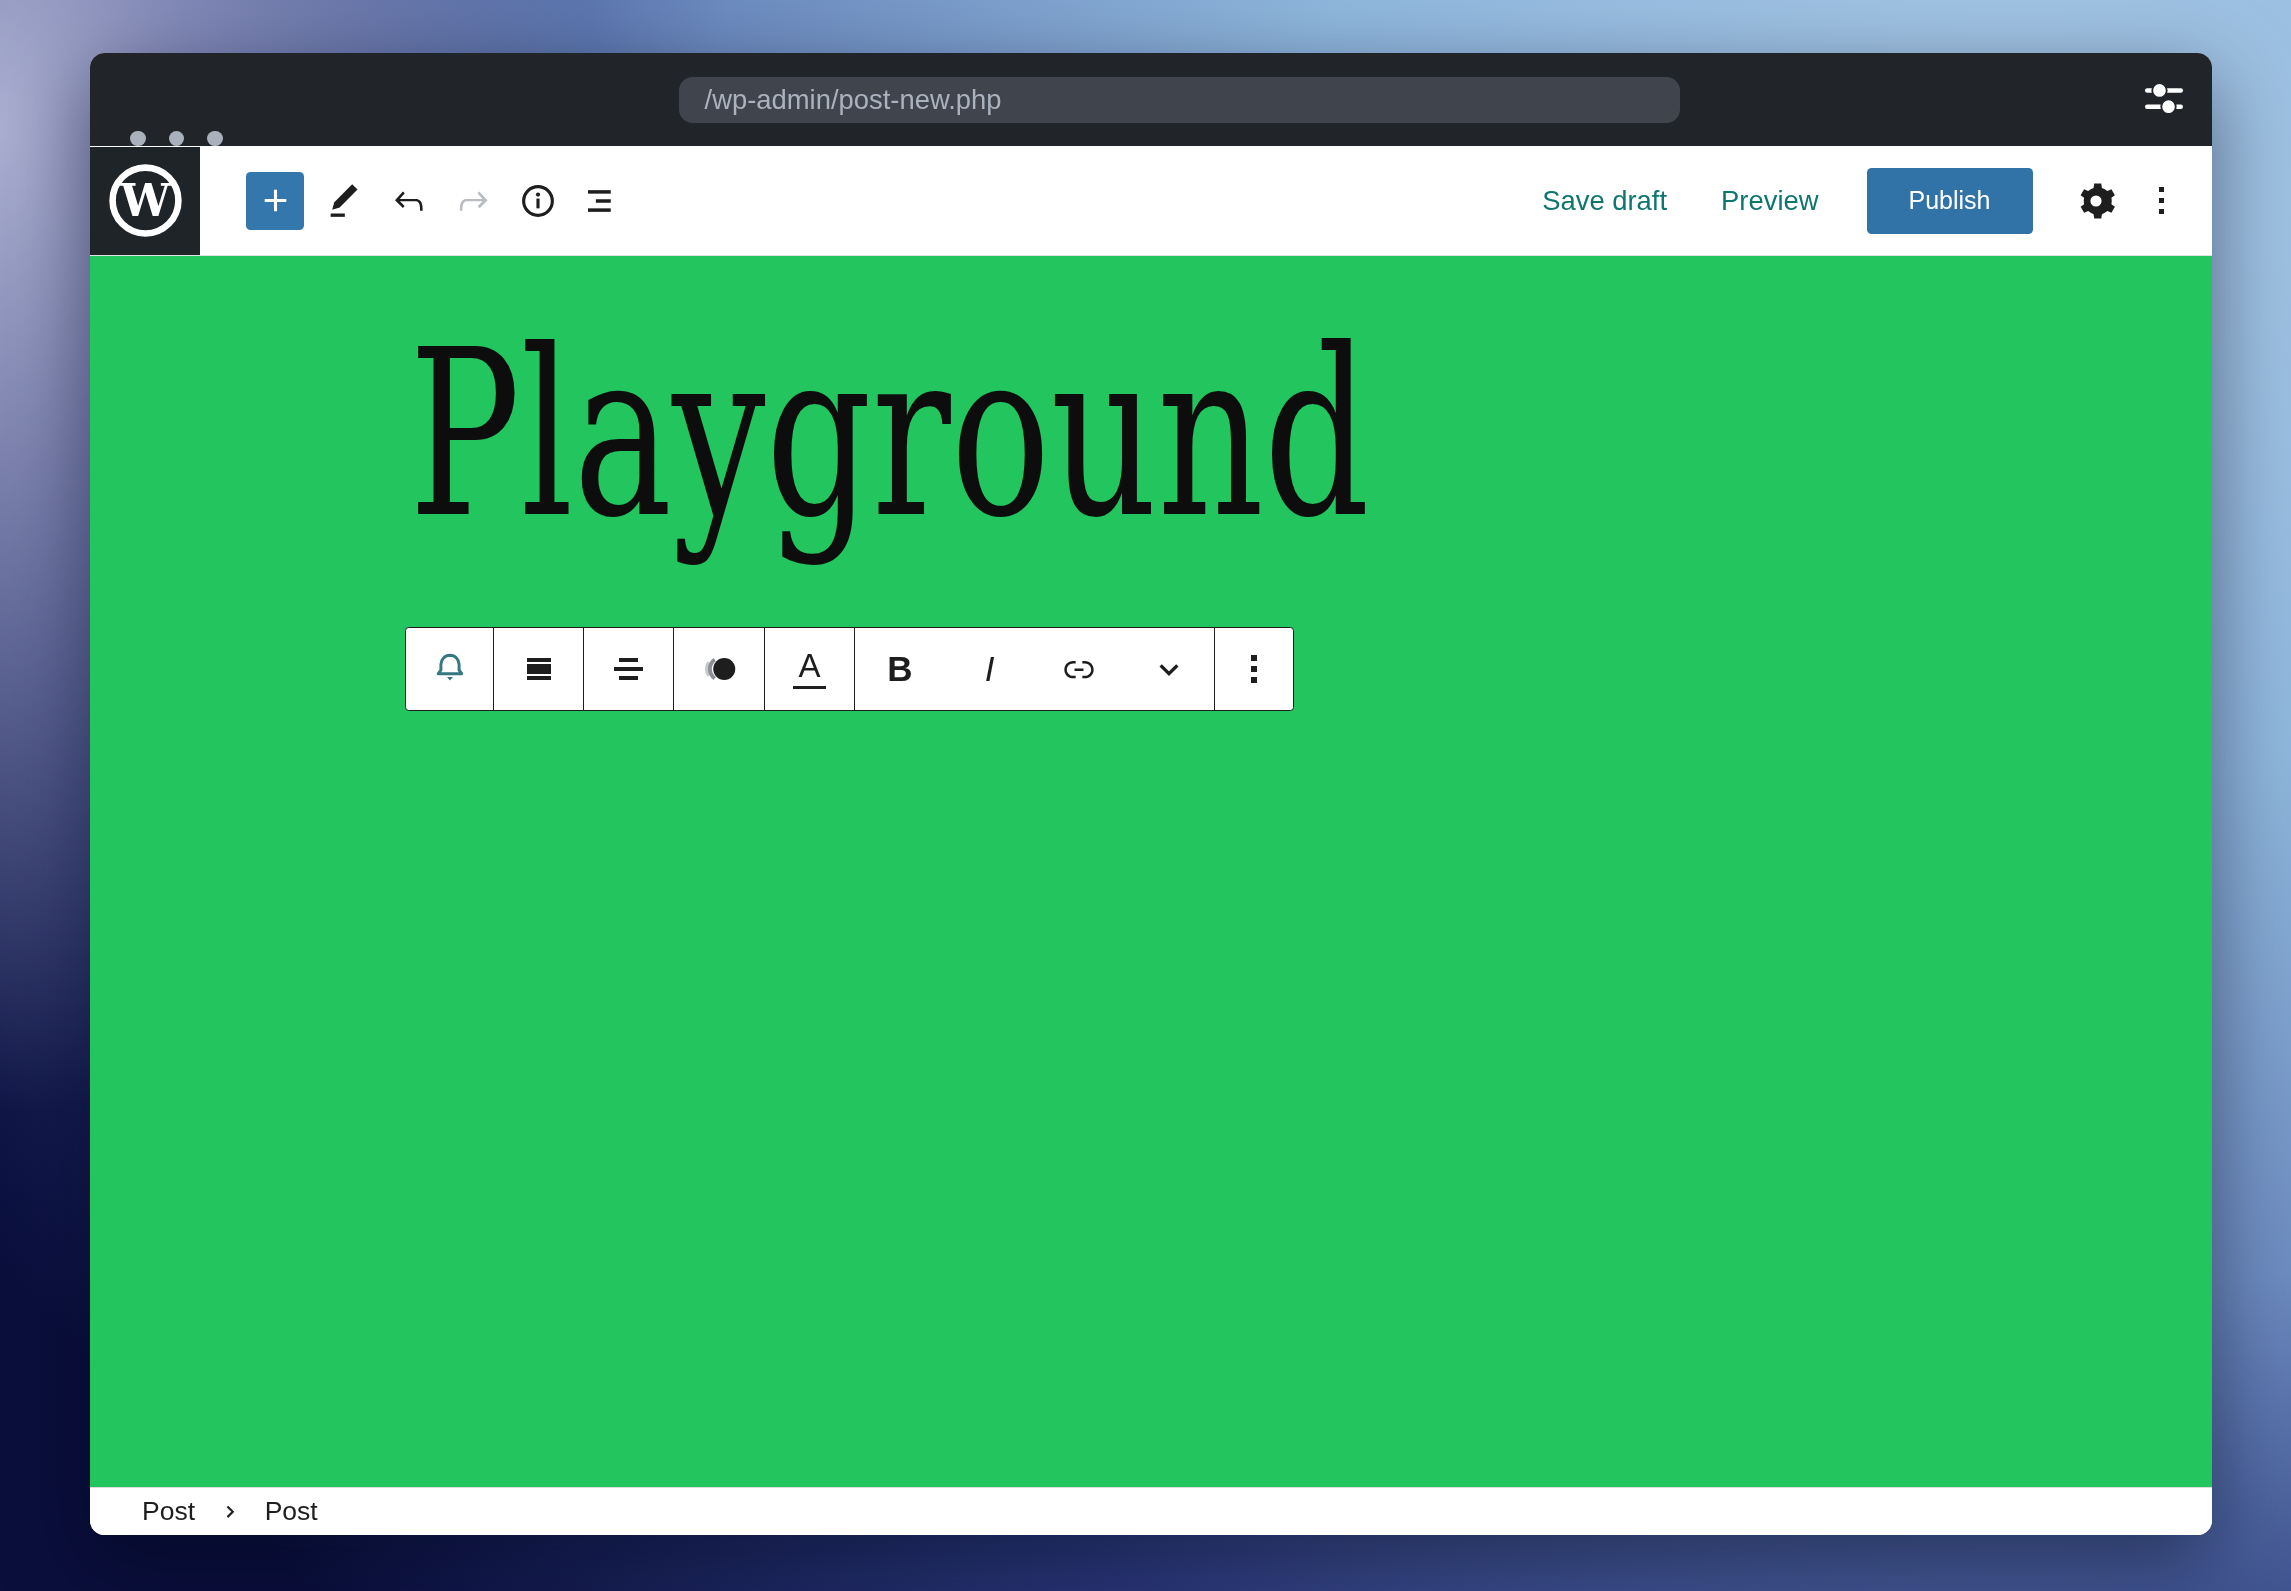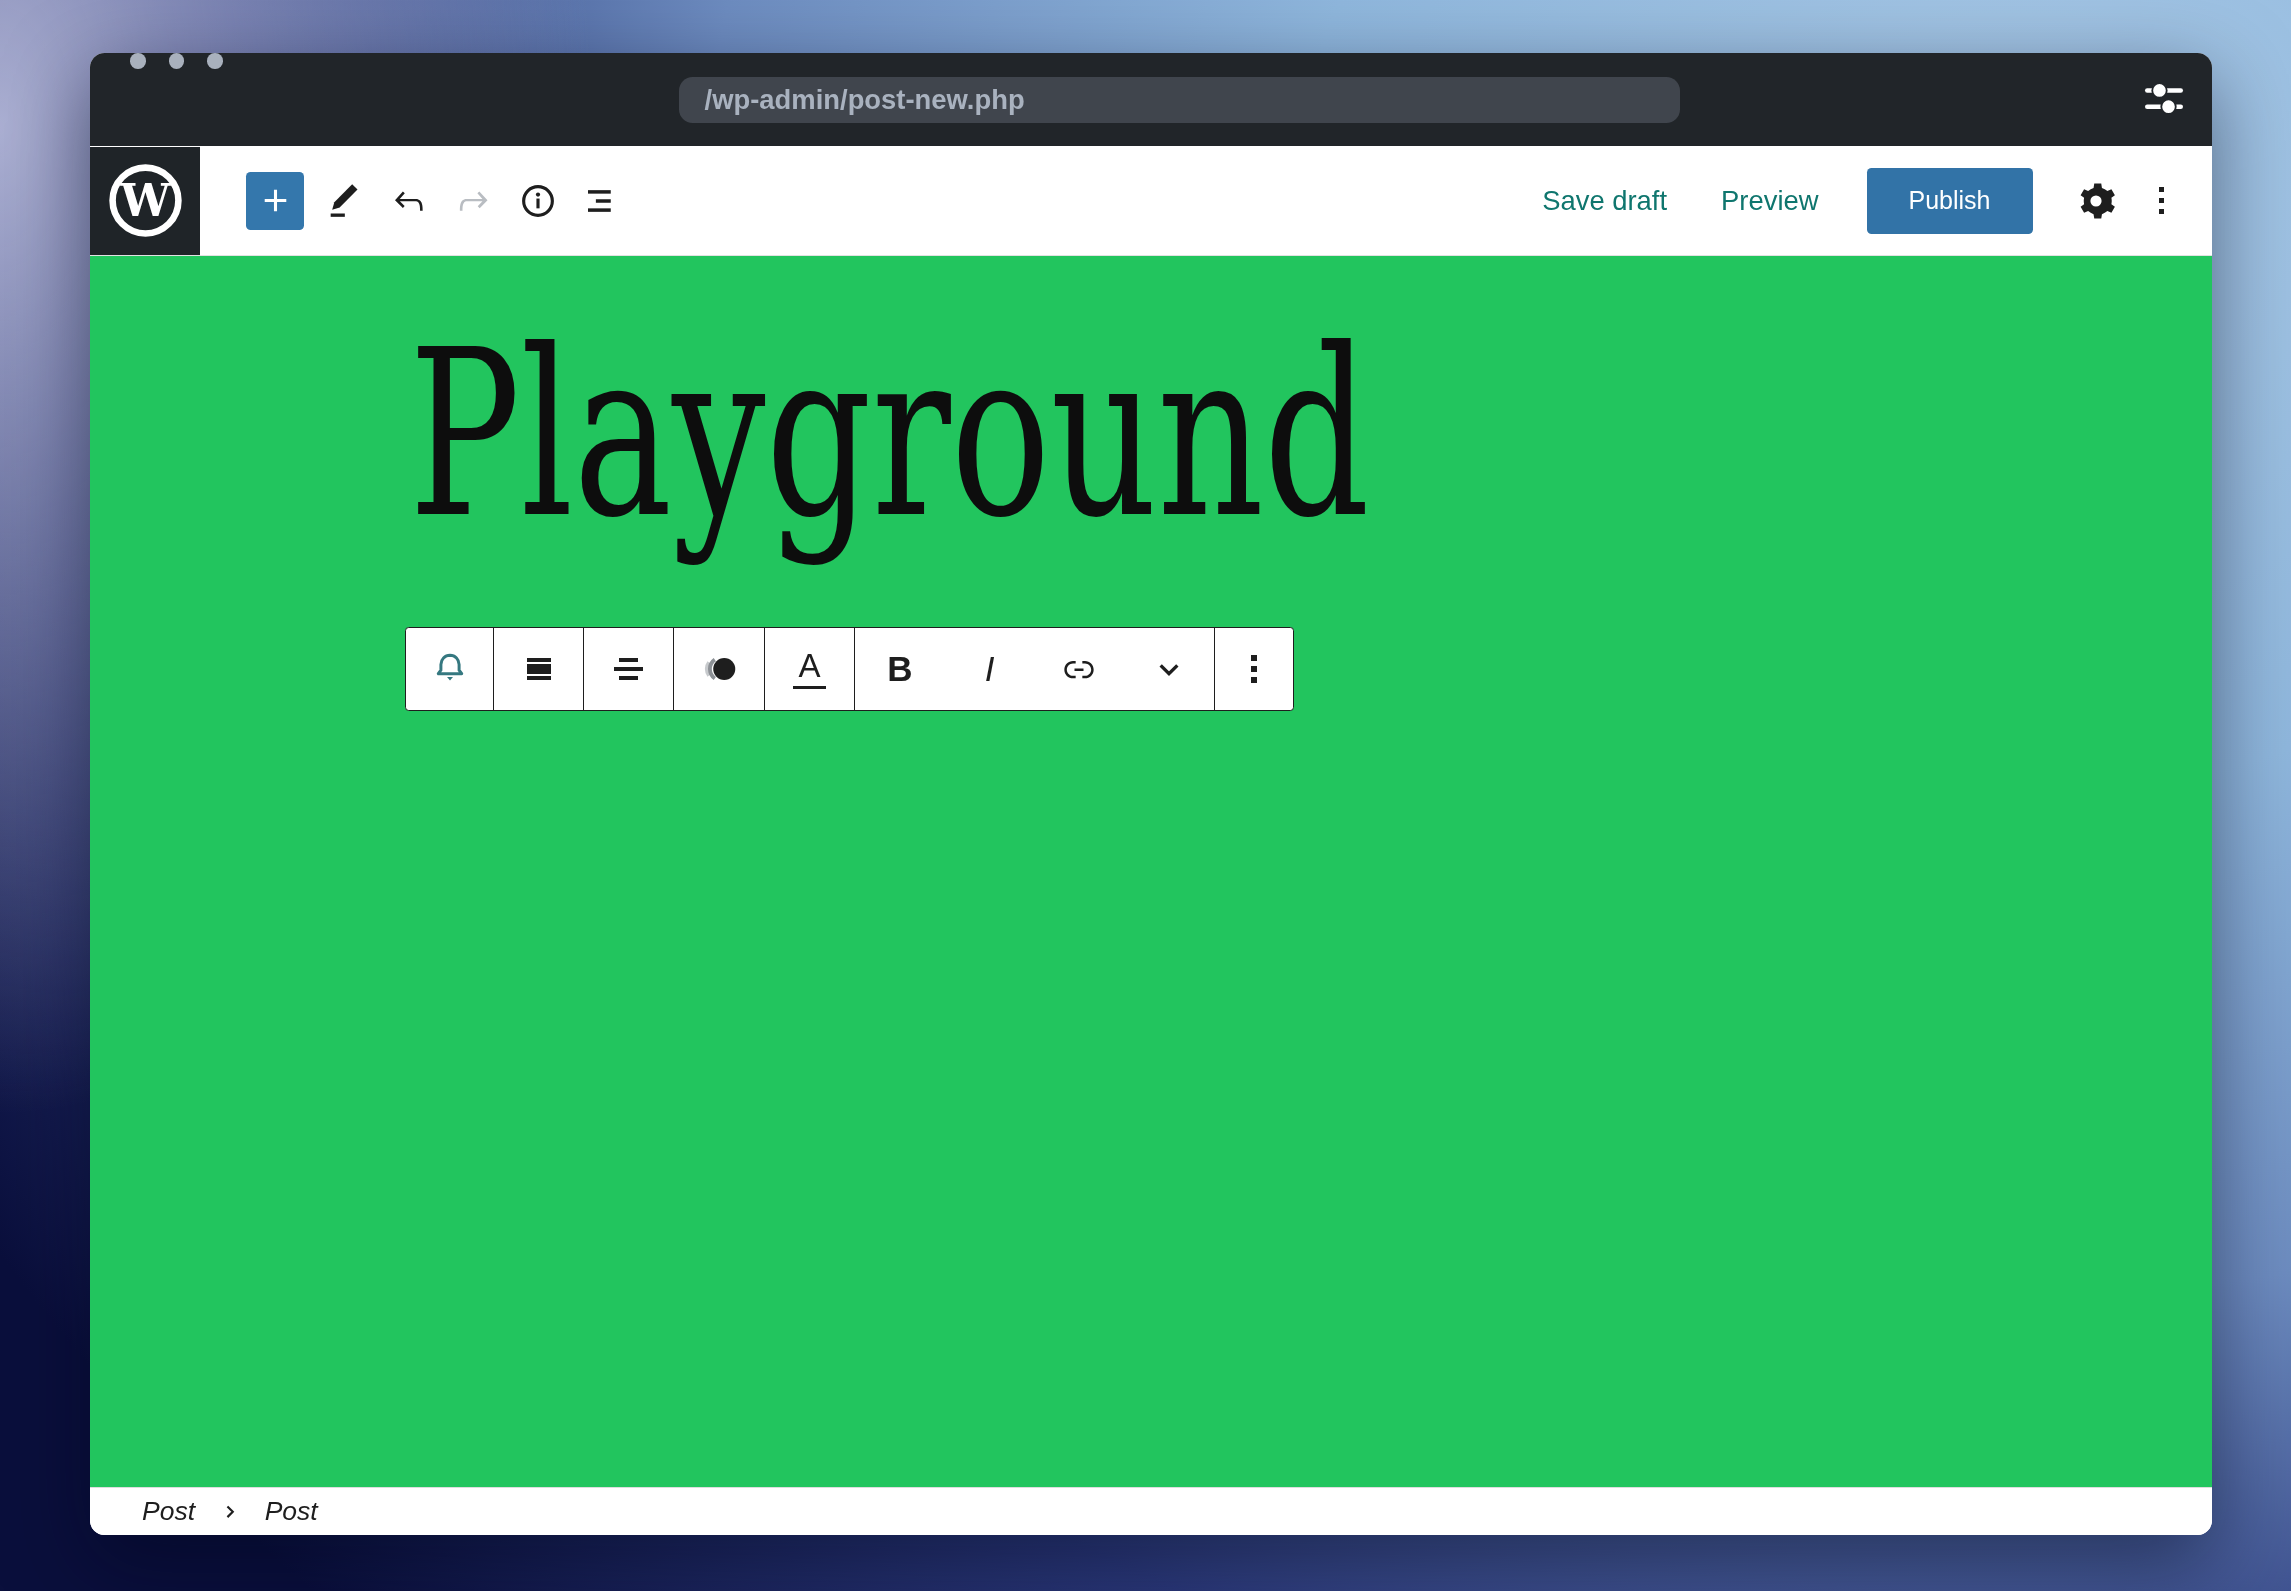--- a/index.html
+++ b/index.html
@@ -12,21 +12,21 @@
       radial-gradient(822px 1371px at 0% 8%, rgba(178,182,216,0.95) 0%, rgba(178,182,216,0) 72%),
       radial-gradient(2376px 2010px at 88% 12%, #a7c8e6 0%, #8fb7dd 30%, #6d8cc0 55%, #2c3a7c 78%, #0a0f3c 100%);
   }
   .window {
     position:absolute; left:90px; top:53px; width:2122px; height:1482px;
     border-radius:14.6px; background:#ffffff; overflow:hidden;
     box-shadow:0 27.4px 82px rgba(2,6,30,0.5);
     display:flex; flex-direction:column;
   }
   
-  .titlebar { flex:0 0 93px; background:#212529; position:relative; display:flex; align-items:flex-start;font-weight:bold; }
+  .titlebar { flex:0 0 93px; background:#212529; position:relative; display:flex; align-items:flex-end; }
   .dots { display:flex; gap:23px; margin-left:40px; }
   .dot { width:15.5px; height:15.5px; border-radius:50%; background:#a9b1bd; }
   .urlbar {
     position:absolute; left:589px; top:24px; width:1001px; height:46px;
     background:#40454d; border-radius:13.7px; color:#a9b2bf;
     font-size:27.4px; line-height:46px; padding-left:25.6px;
   }
   .tune { position:absolute; right:25.6px; top:27.4px; width:44px; height:38px; }
   
   .edit-header { flex:0 0 110px; background:#fff; border-bottom:1.8px solid #e2e2e2; display:flex; align-items:center; }
@@ -67,21 +67,21 @@
   .alert-box {
     position:absolute; left:315px; top:469px; width:1494px; height:281px;
     background:#d9eceb; border-radius:9.1px; padding:77px 0 0 69px;
   }
   .alert-box p {
     margin:0 0 38px; font-size:35px; letter-spacing:0.9px; color:#2e4c5a;
     transform:scaleX(0.78); transform-origin:left center;
   }
   
   .crumb-bar { flex:0 0 48px; background:#fff; border-top:1.8px solid #dddddd;
-    display:flex; align-items:center; gap:22px; padding-left:52px; font-size:26.5px; color:#1e1e1e;font-style:italic; }
+    display:flex; align-items:center; gap:22px; padding-left:52px; font-size:26.5px; color:#1e1e1e; }
   svg { display:block; }
 </style>
 </head>
 <body>
 
 <div class="window">
 
   <div class="titlebar">
     <div class="dots">
       <span class="dot"></span>

